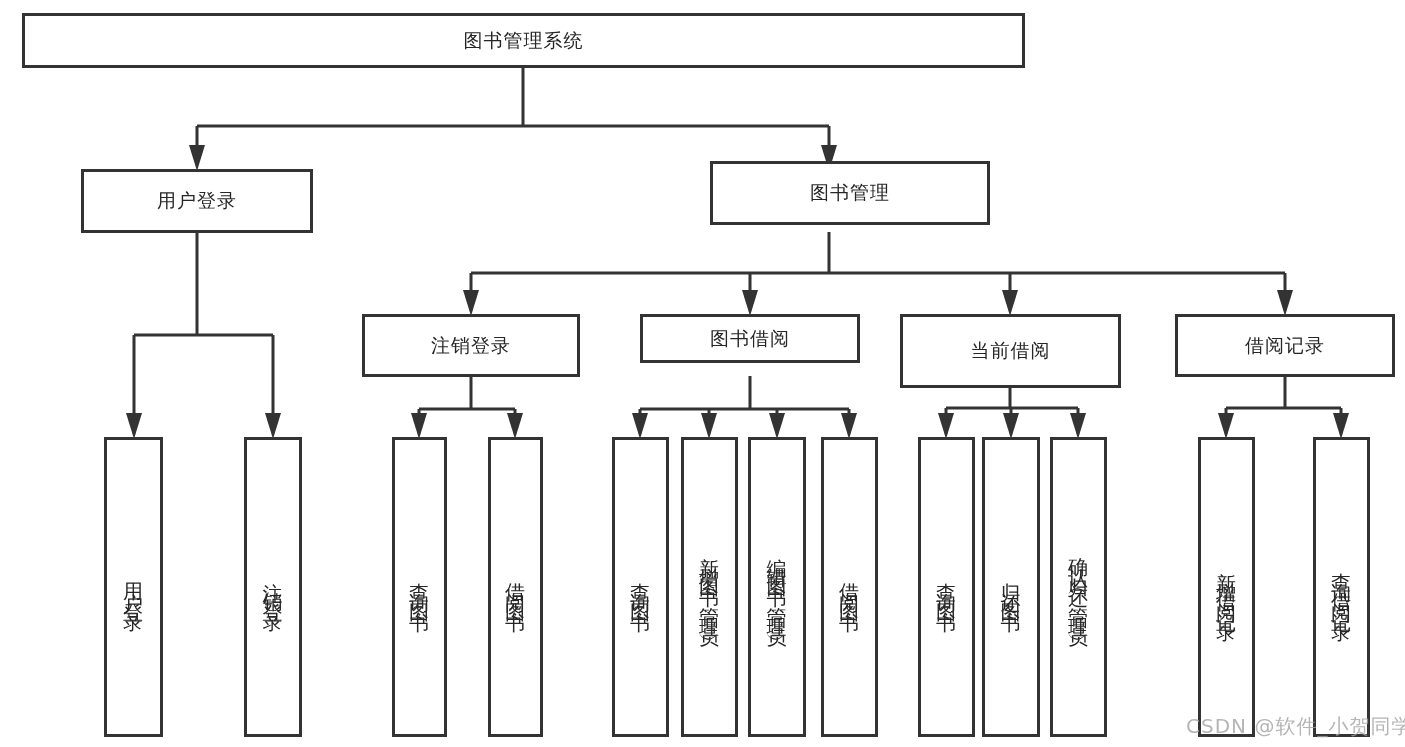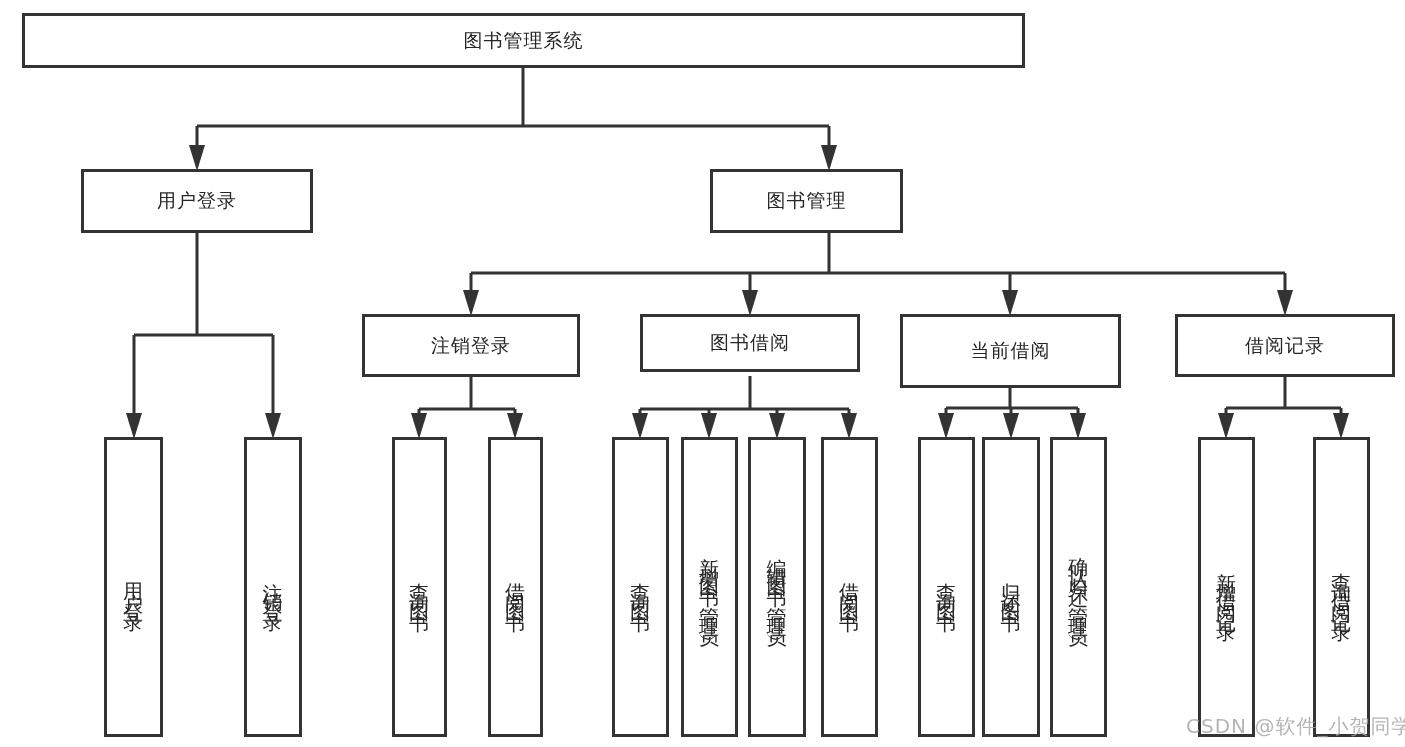--- a/index.html
+++ b/index.html
@@ -82,28 +82,28 @@
       <path d="M1333,413L1349,413L1341,439Z" class="carrow"></path>
     </svg>
 
   <div class="node" style="left:22px;top:13px;width:1003px;height:55px">
     <span class="lbl">图书管理系统</span>
   </div>
 
   <div class="node" style="left:81px;top:169px;width:232px;height:64px">
     <span class="lbl">用户登录</span>
   </div>
-  <div class="node" style="left:710px;top:169px;width:193px;height:64px">
+  <div class="node" style="left:710px;top:161px;width:280px;height:64px">
     <span class="lbl">图书管理</span>
   </div>
 
   <div class="node" style="left:362px;top:314px;width:218px;height:63px">
     <span class="lbl">注销登录</span>
   </div>
-  <div class="node" style="left:640px;top:314px;width:220px;height:58px">
+  <div class="node" style="left:640px;top:314px;width:220px;height:49px">
     <span class="lbl">图书借阅</span>
   </div>
   <div class="node" style="left:900px;top:314px;width:221px;height:74px">
     <span class="lbl">当前借阅</span>
   </div>
   <div class="node" style="left:1175px;top:314px;width:220px;height:63px">
     <span class="lbl">借阅记录</span>
   </div>
 
   <div class="node v" style="left:104px;top:437px;width:59px;height:300px">

